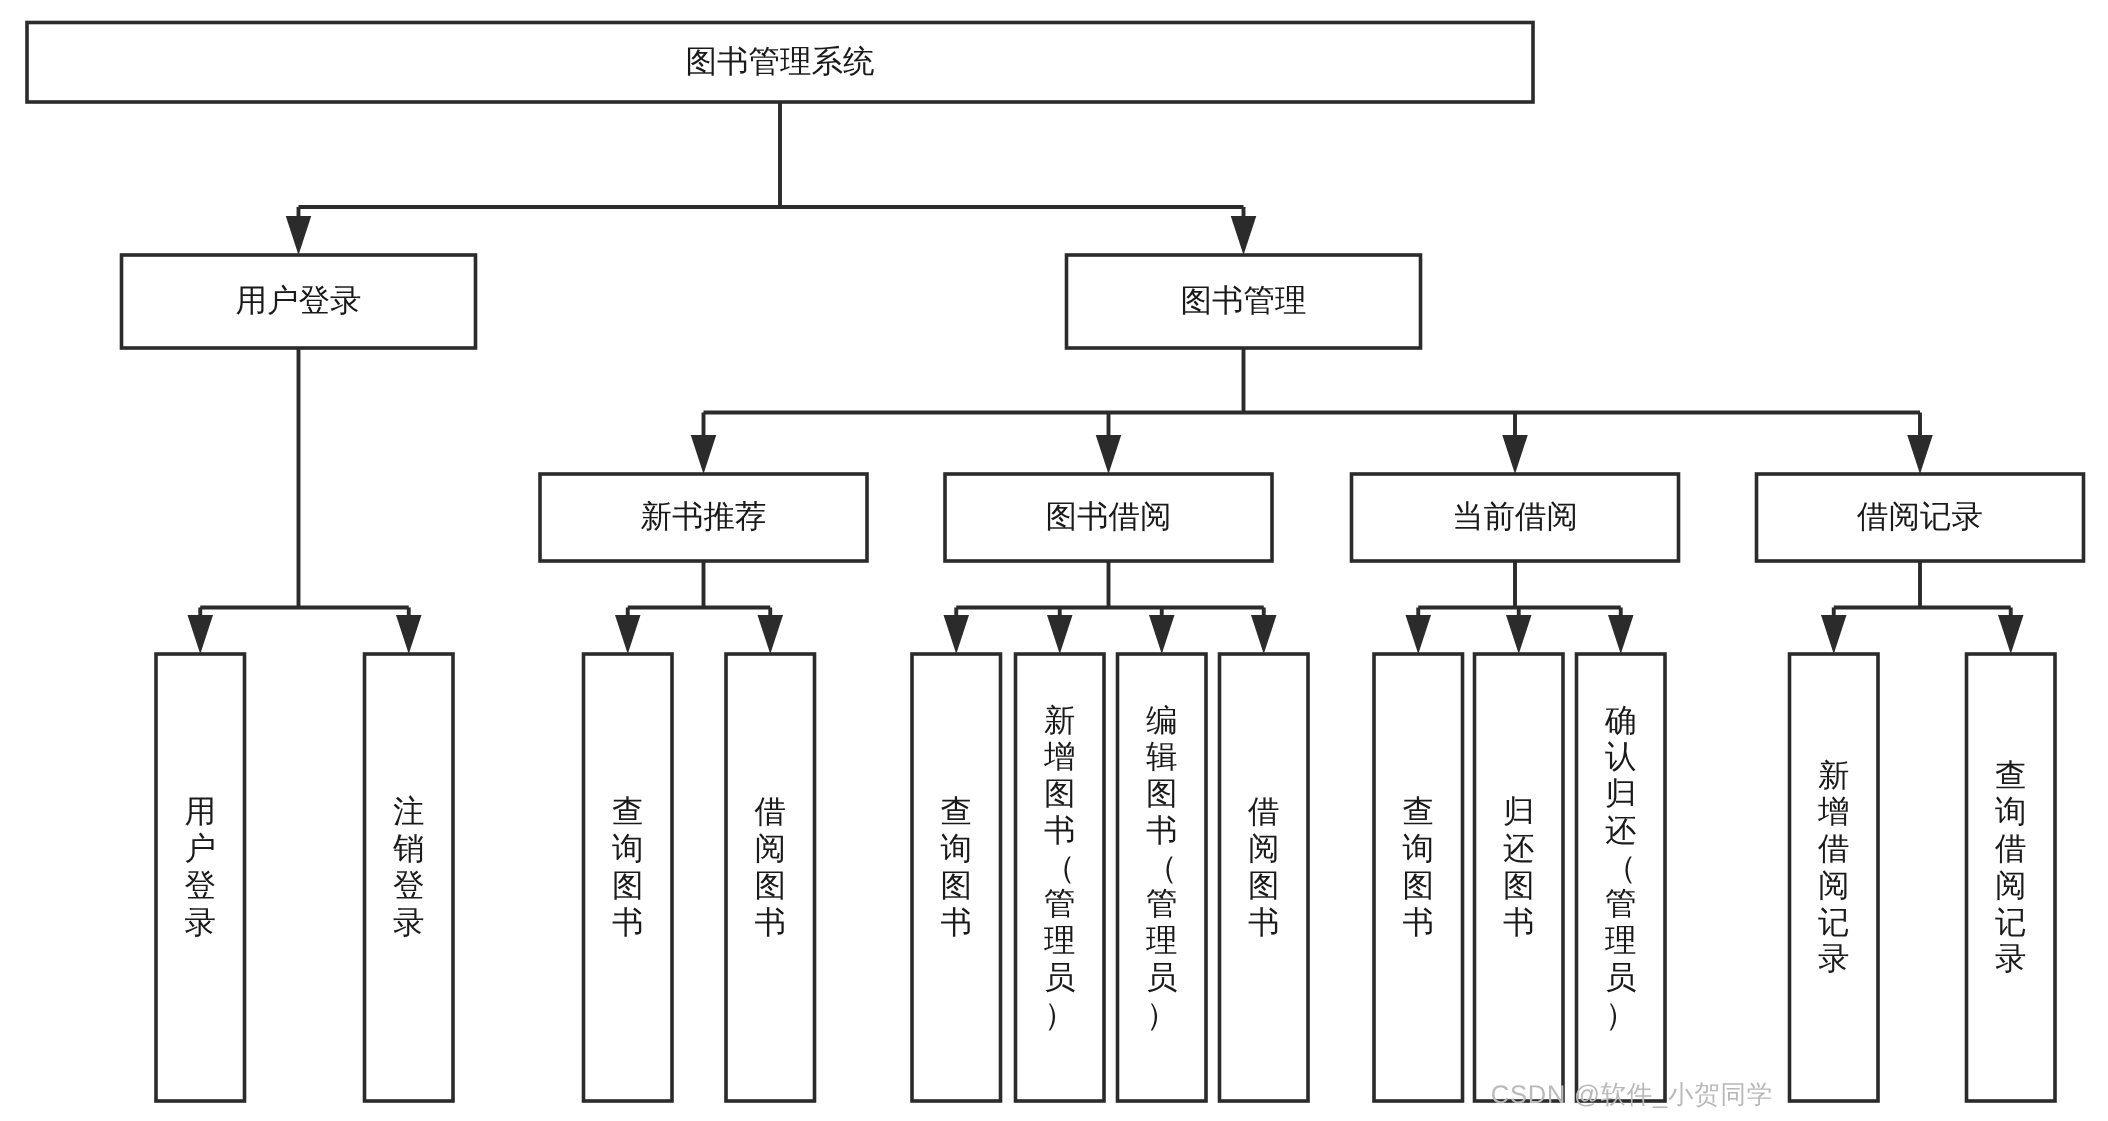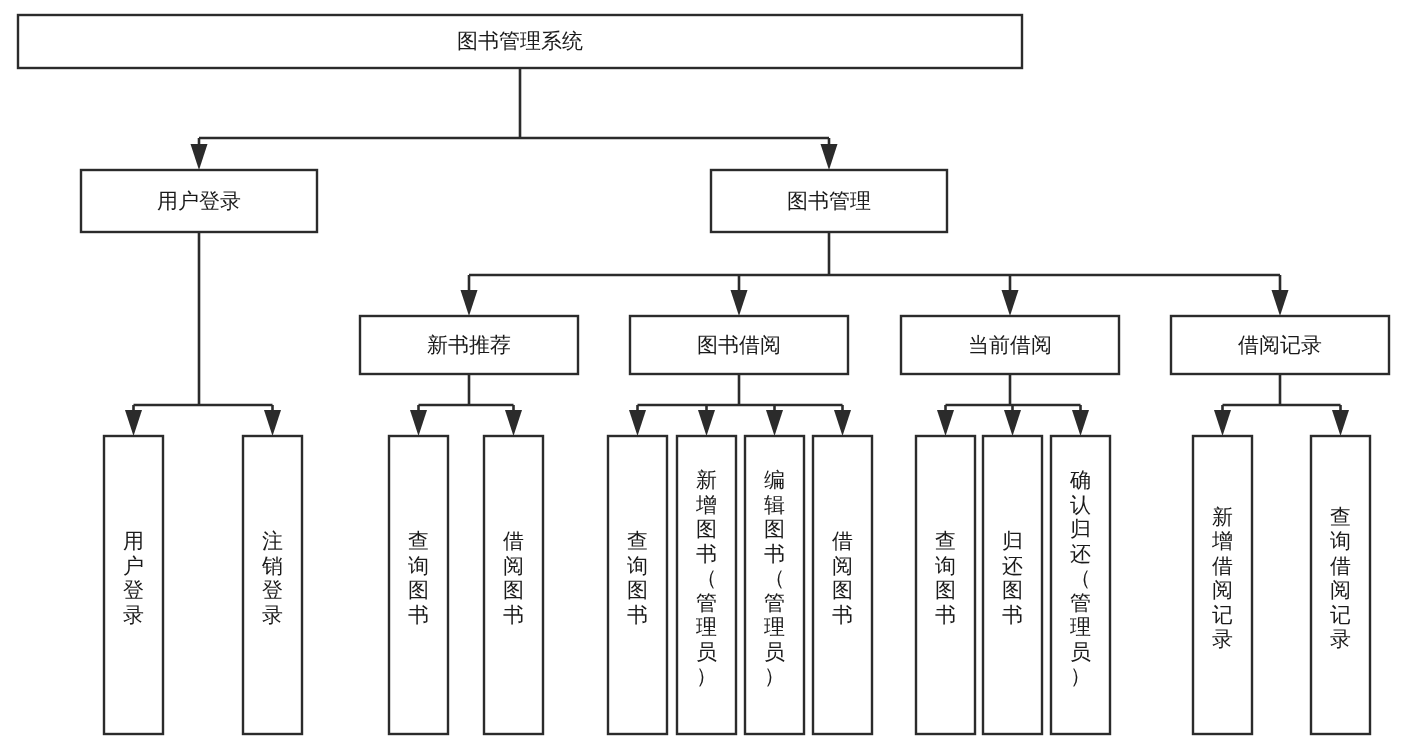--- a/index.html
+++ b/index.html
@@ -217,13 +217,14 @@
         <g>
           <rect x="1193" y="436" width="59" height="298" class="node-box"></rect>
           <text x="1222.5" y="523.75" class="node-label-v"><tspan x="1222.5" dy="0">新</tspan><tspan x="1222.5" dy="24.5">增</tspan><tspan x="1222.5" dy="24.5">借</tspan><tspan x="1222.5" dy="24.5">阅</tspan><tspan x="1222.5" dy="24.5">记</tspan><tspan x="1222.5" dy="24.5">录</tspan></text>
         </g>
         <g>
           <rect x="1311" y="436" width="59" height="298" class="node-box"></rect>
           <text x="1340.5" y="523.75" class="node-label-v"><tspan x="1340.5" dy="0">查</tspan><tspan x="1340.5" dy="24.5">询</tspan><tspan x="1340.5" dy="24.5">借</tspan><tspan x="1340.5" dy="24.5">阅</tspan><tspan x="1340.5" dy="24.5">记</tspan><tspan x="1340.5" dy="24.5">录</tspan></text>
         </g>
       </g>
   </svg>
+  <div class="watermark">CSDN @软件_小贺同学</div>
 </div>
 
 </body></html>

